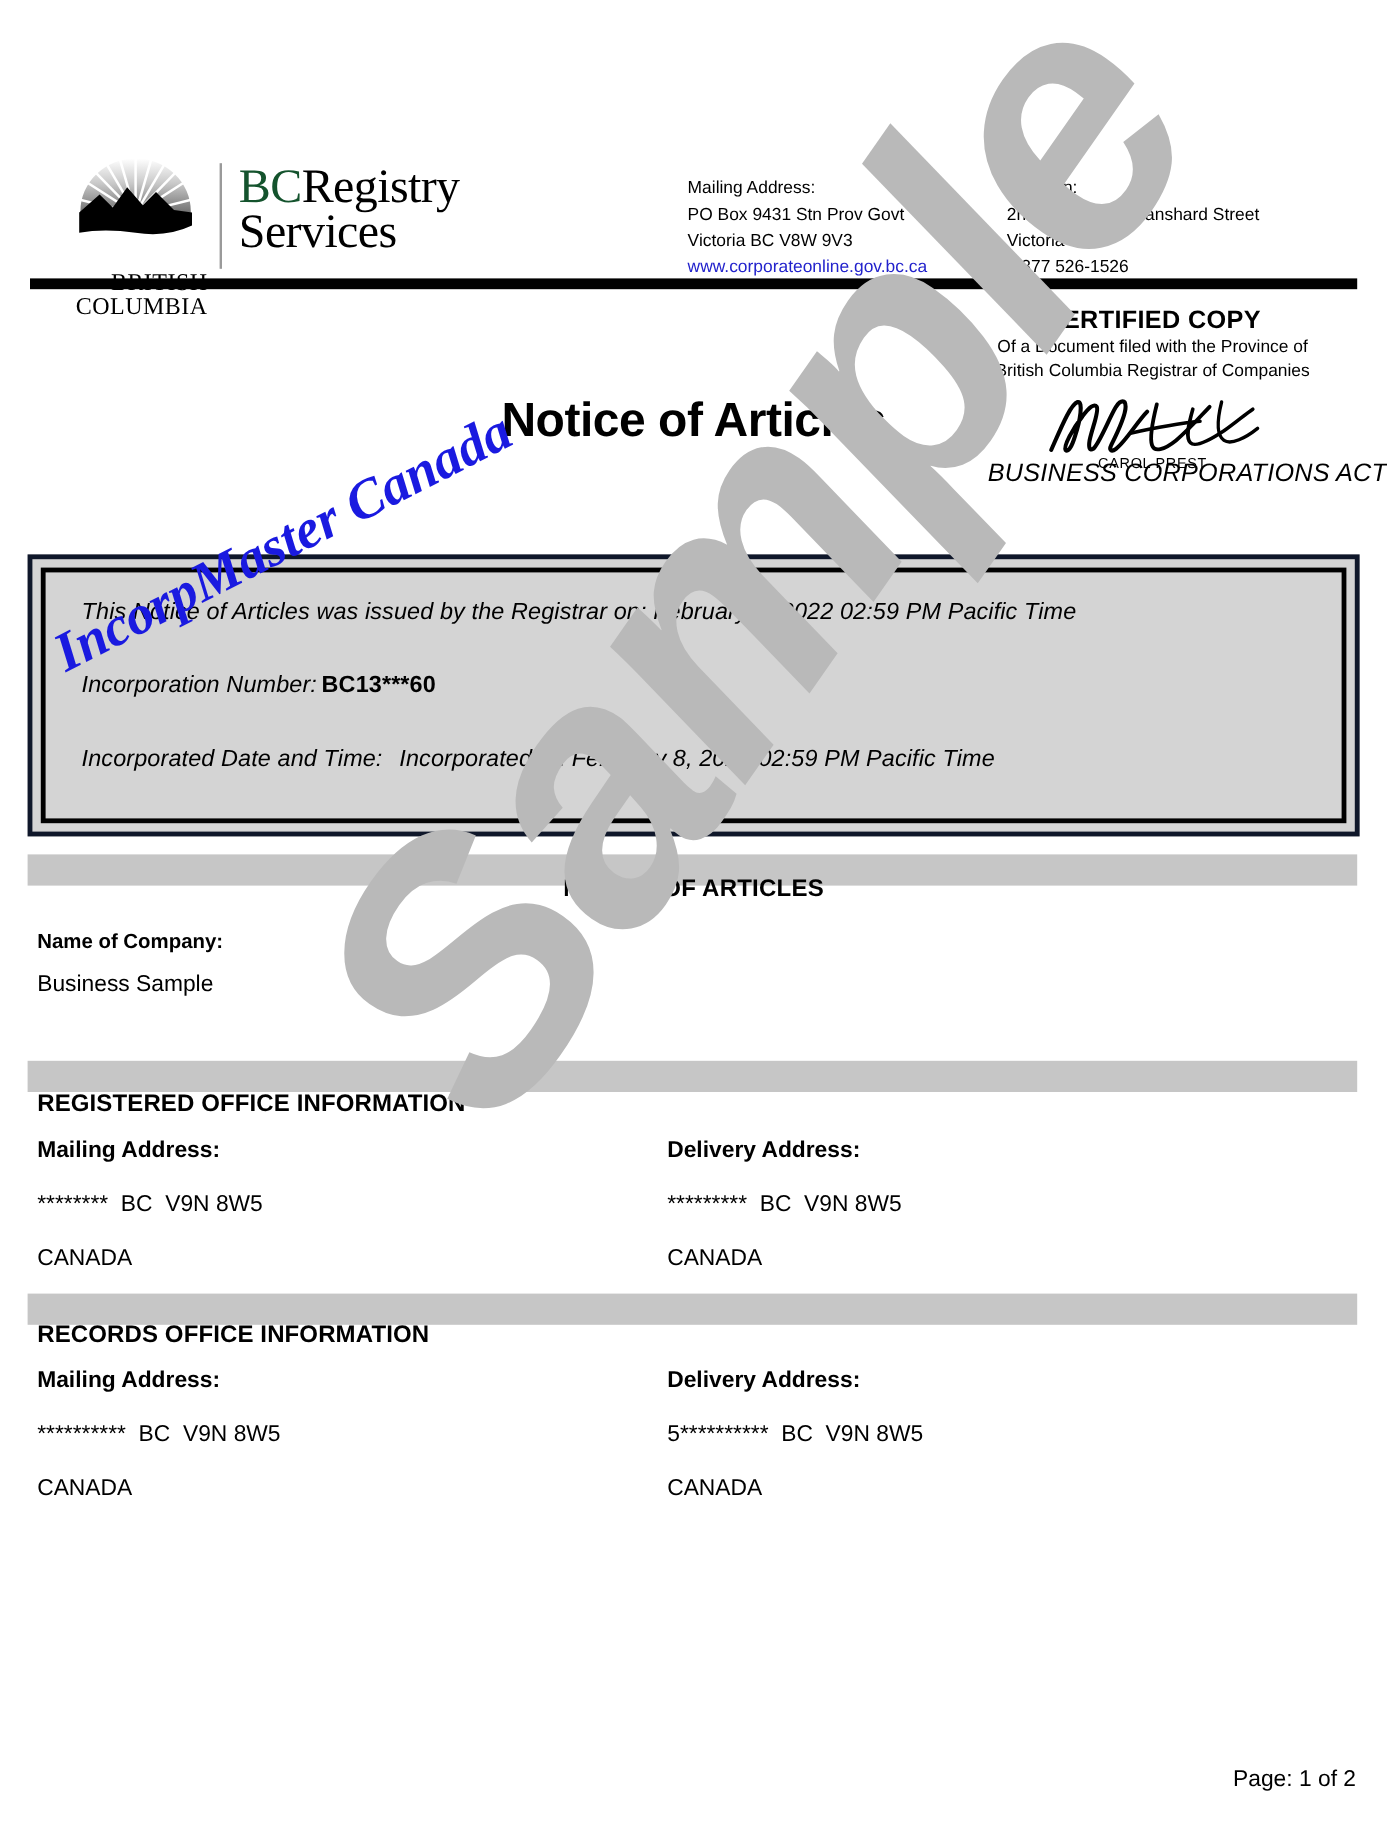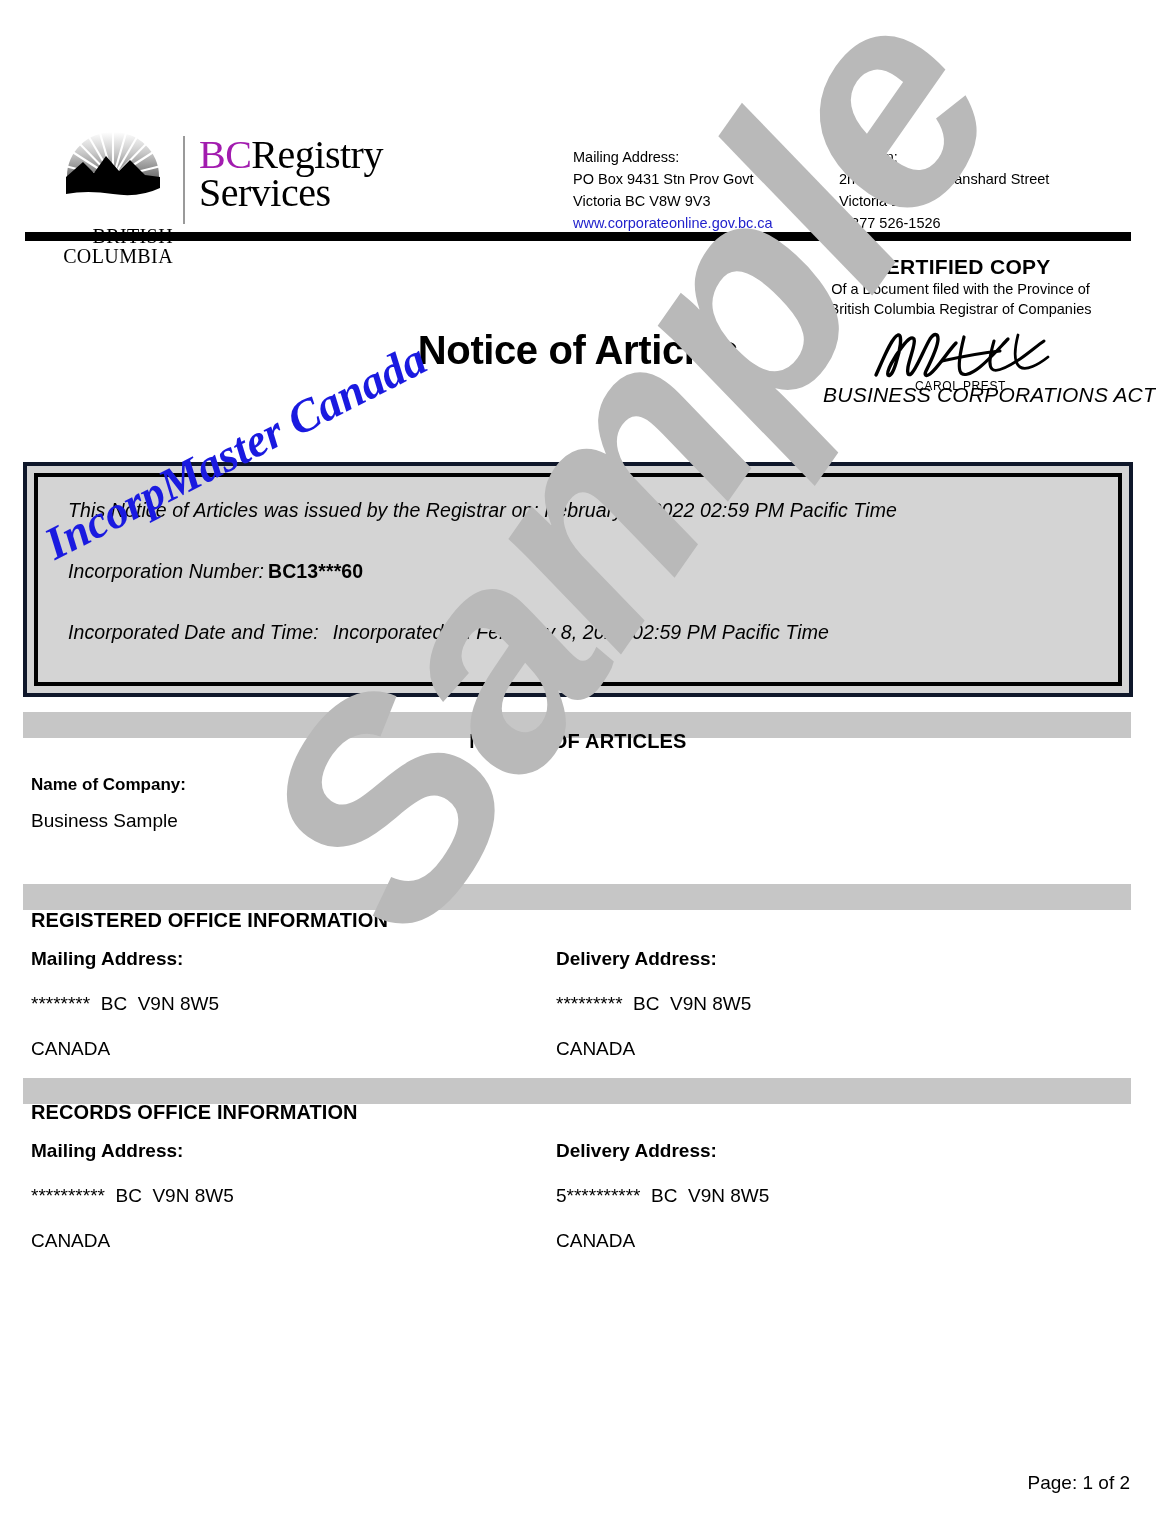--- a/index.html
+++ b/index.html
@@ -45,21 +45,21 @@
     width: 2px;
     background: #9a9a9a;
     margin: 4px 14px 6px 10px;
   }
   .registry-words {
     font-family: "Liberation Serif", serif;
     line-height: 0.96;
     padding-top: 4px;
   }
   .rw1 { font-size: 40px; letter-spacing: -0.5px; white-space: nowrap; }
-  .rw1 .bc { color: #a21caf; }
+  .rw1 .bc { color: #14532d; }
   .rw2 { font-size: 40px; letter-spacing: -0.5px; }
 
   .addr-cols {
     position: absolute;
     left: 548px;
     top: 16px;
     width: 560px;
     display: flex;
   }
   .addr-col { font-size: 14.5px; line-height: 1.52; }

